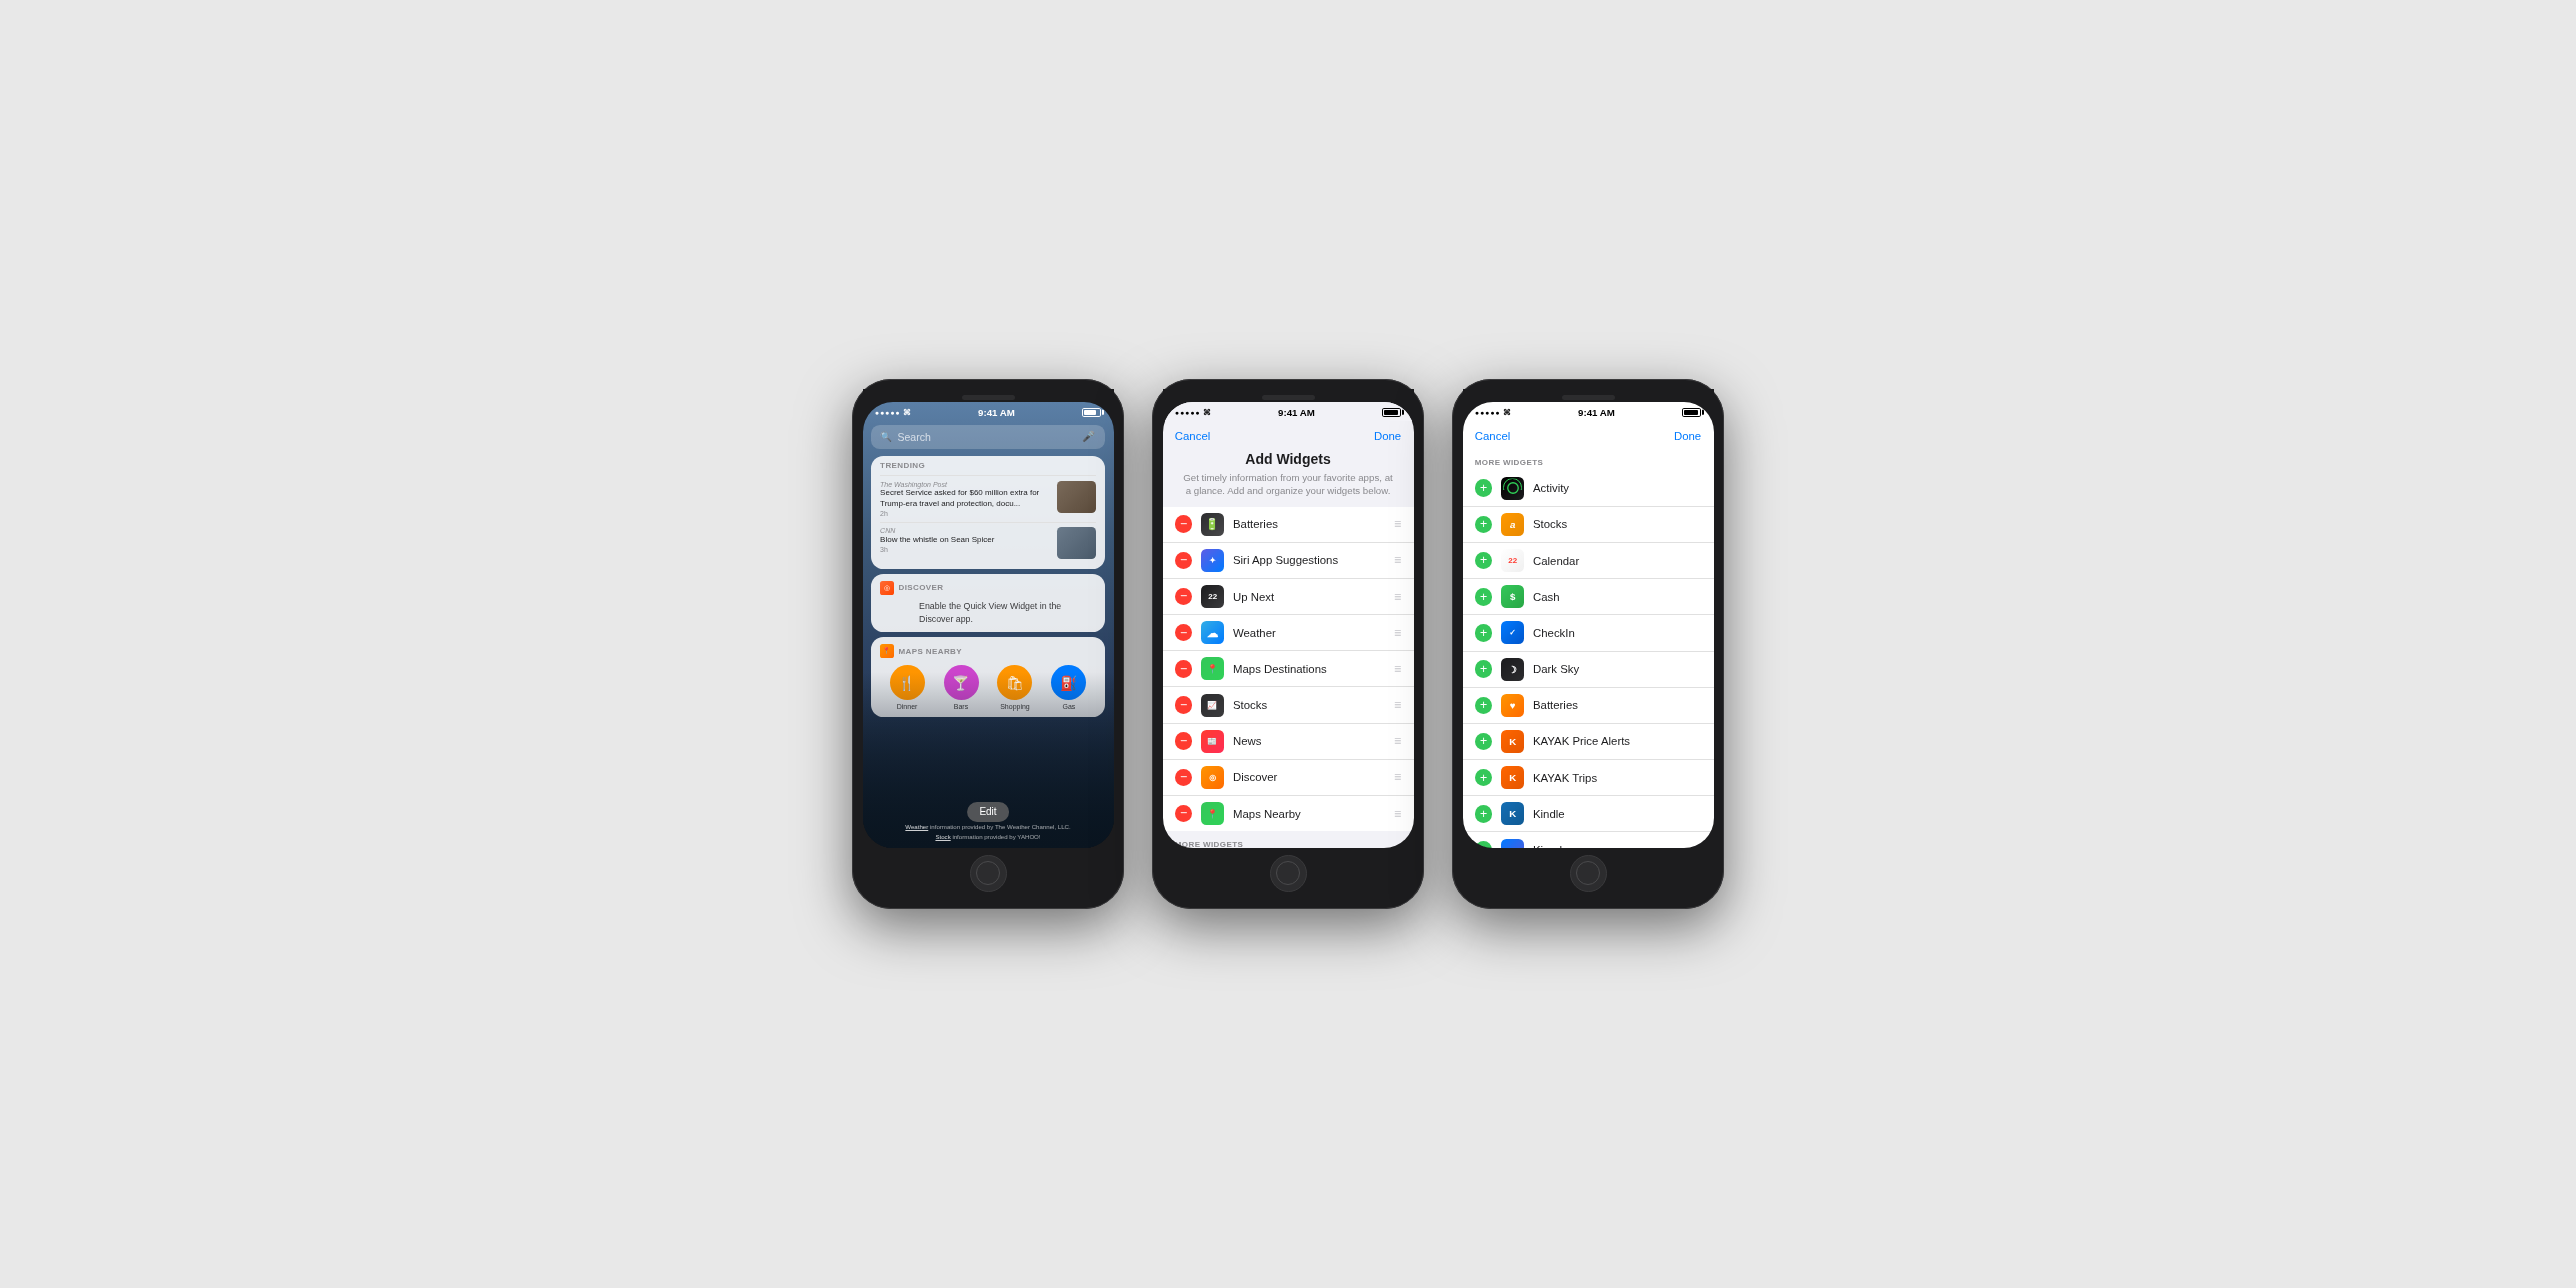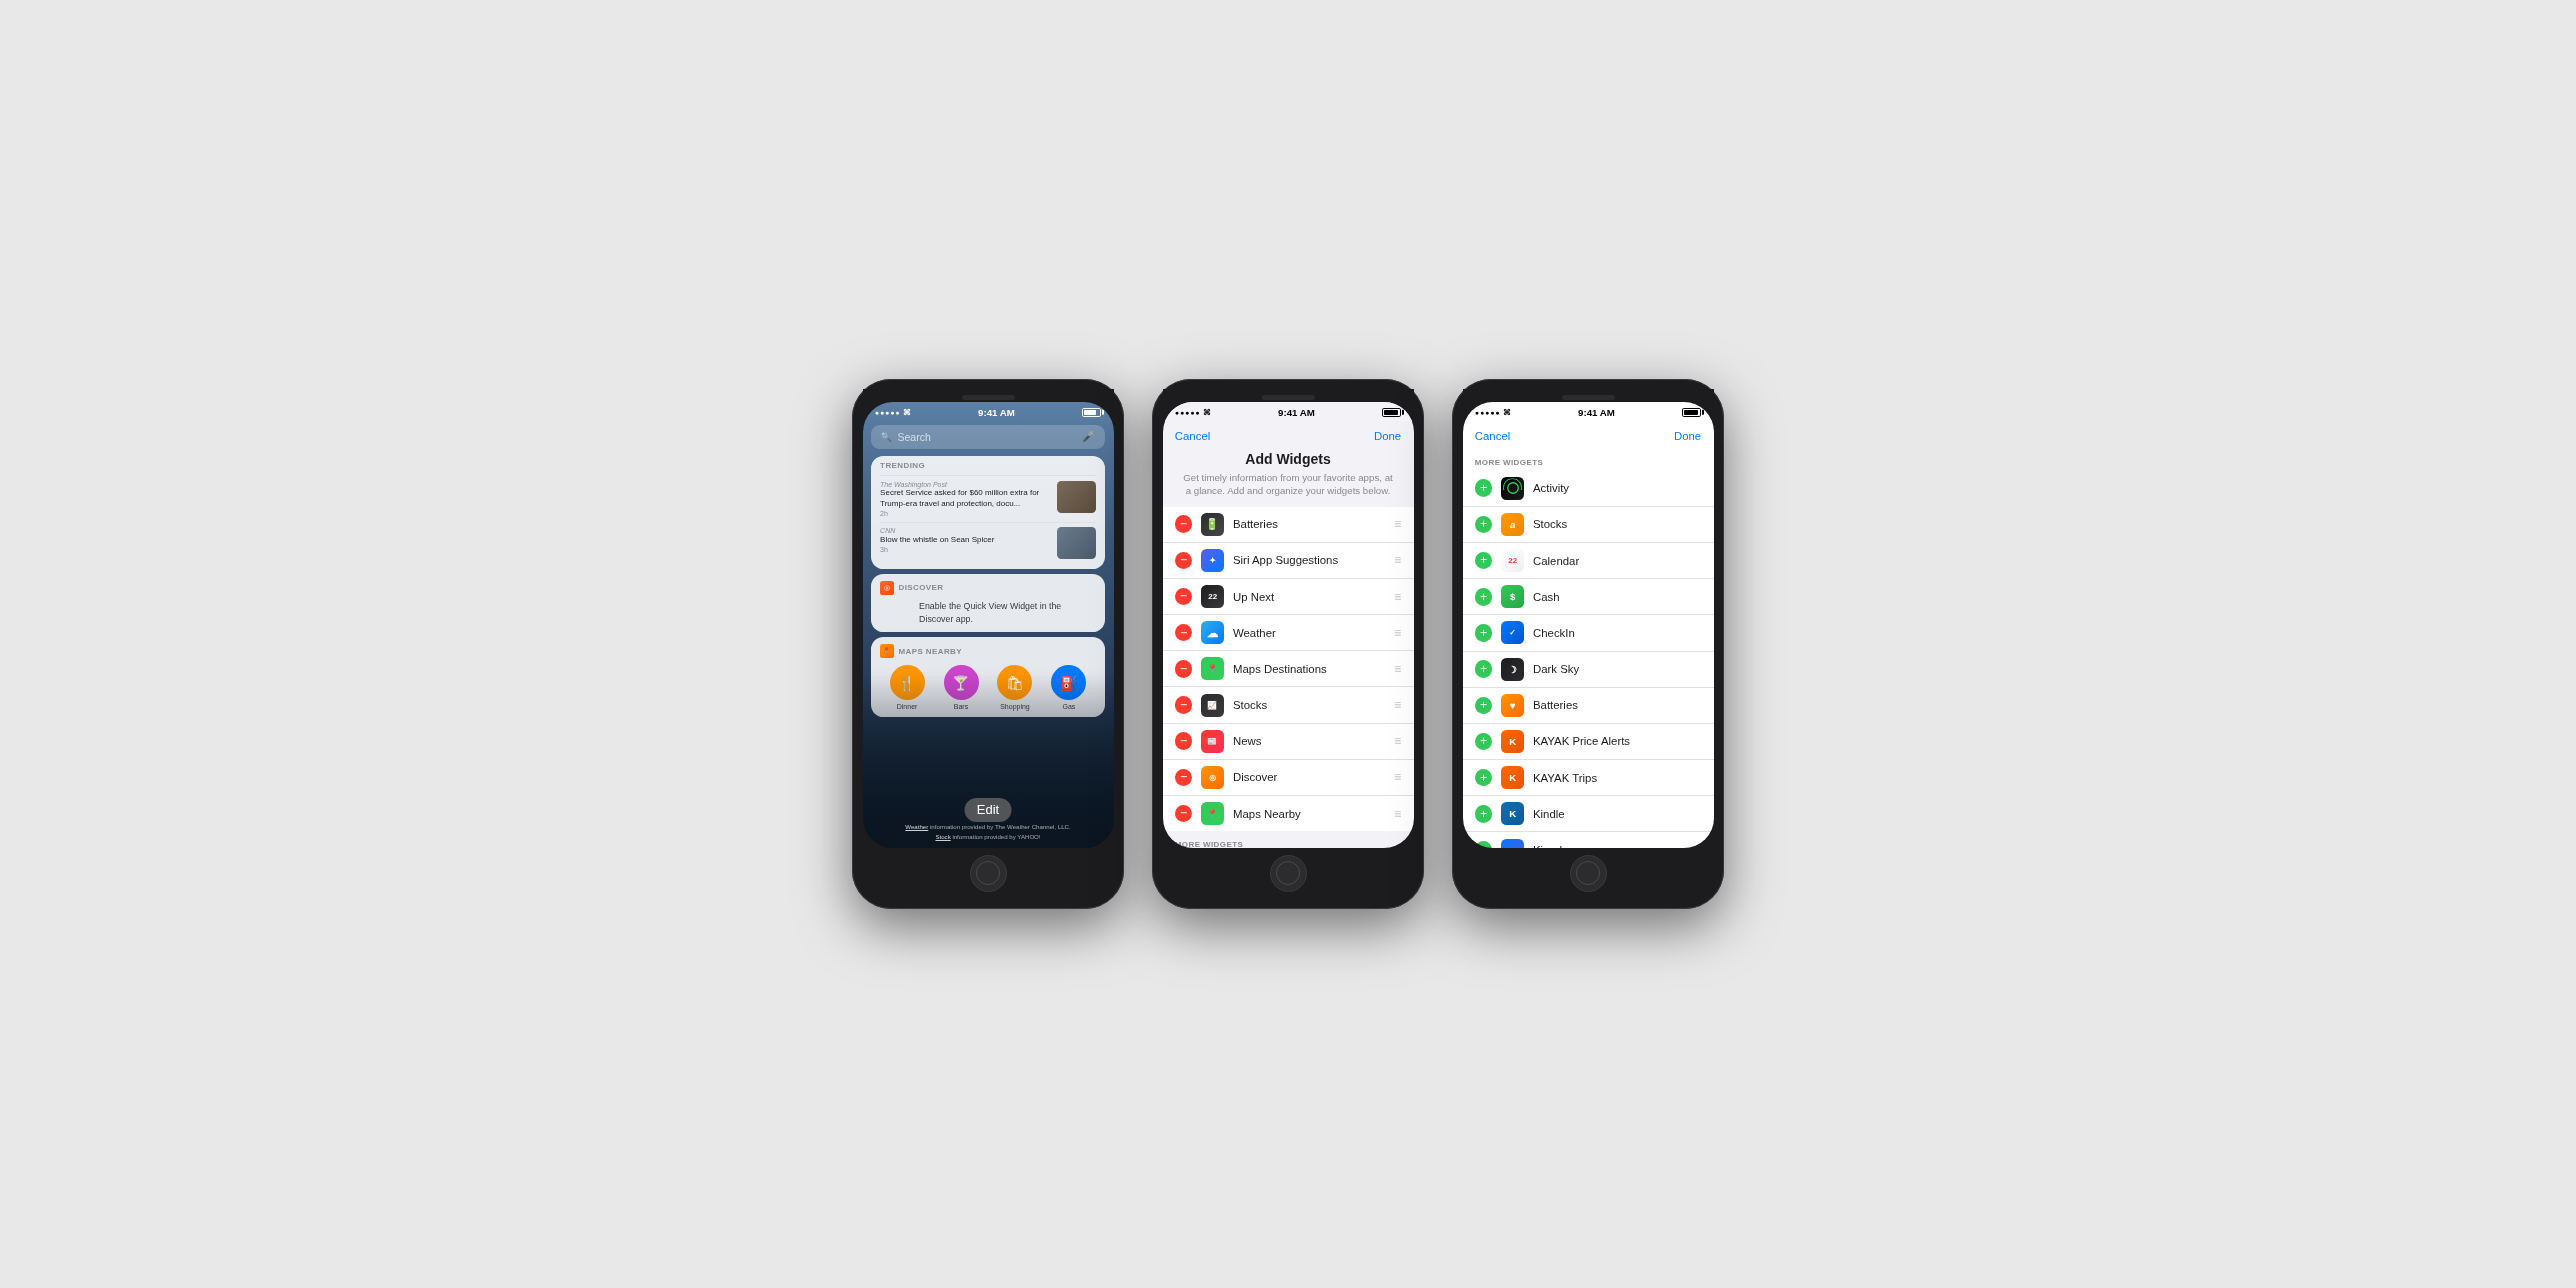--- a/index.html
+++ b/index.html
@@ -243,21 +243,21 @@
     .edit-button {
       position: absolute;
       bottom: 26px;
       left: 50%;
       transform: translateX(-50%);
       background: rgba(100,100,100,0.8);
       color: #fff;
       border: none;
       border-radius: 12.3px;
       padding: 4.4px 12.3px;
-      font-size: 13px;
+      font-size: 10px;
       font-weight: 500;
       z-index: 20;
     }
 
     .weather-footer {
       position: absolute;
       bottom: 7px;
       left: 0; right: 0;
       text-align: center;
       z-index: 15;

